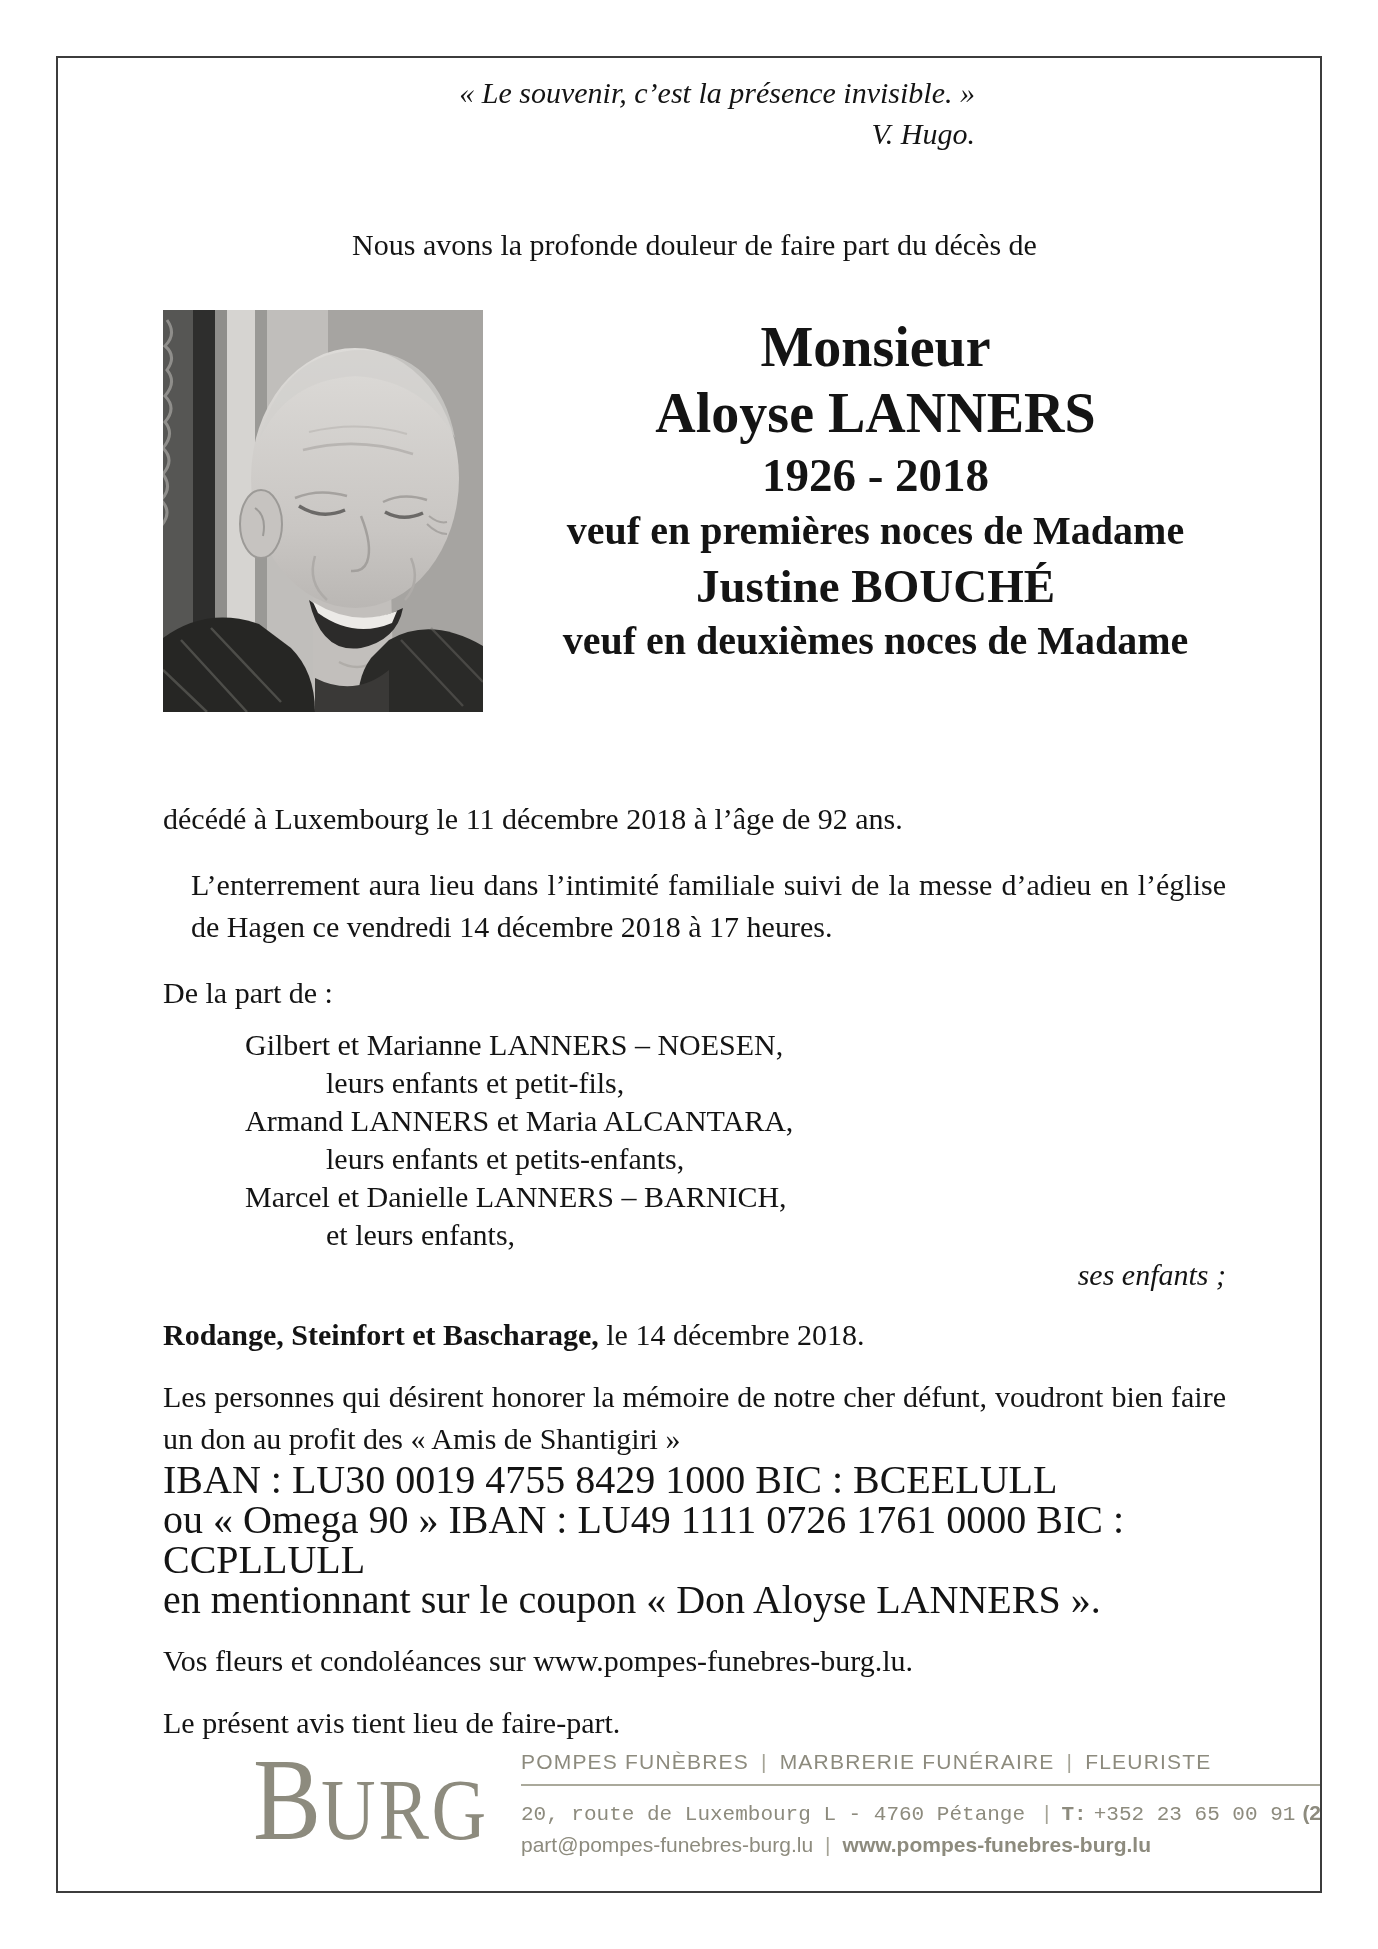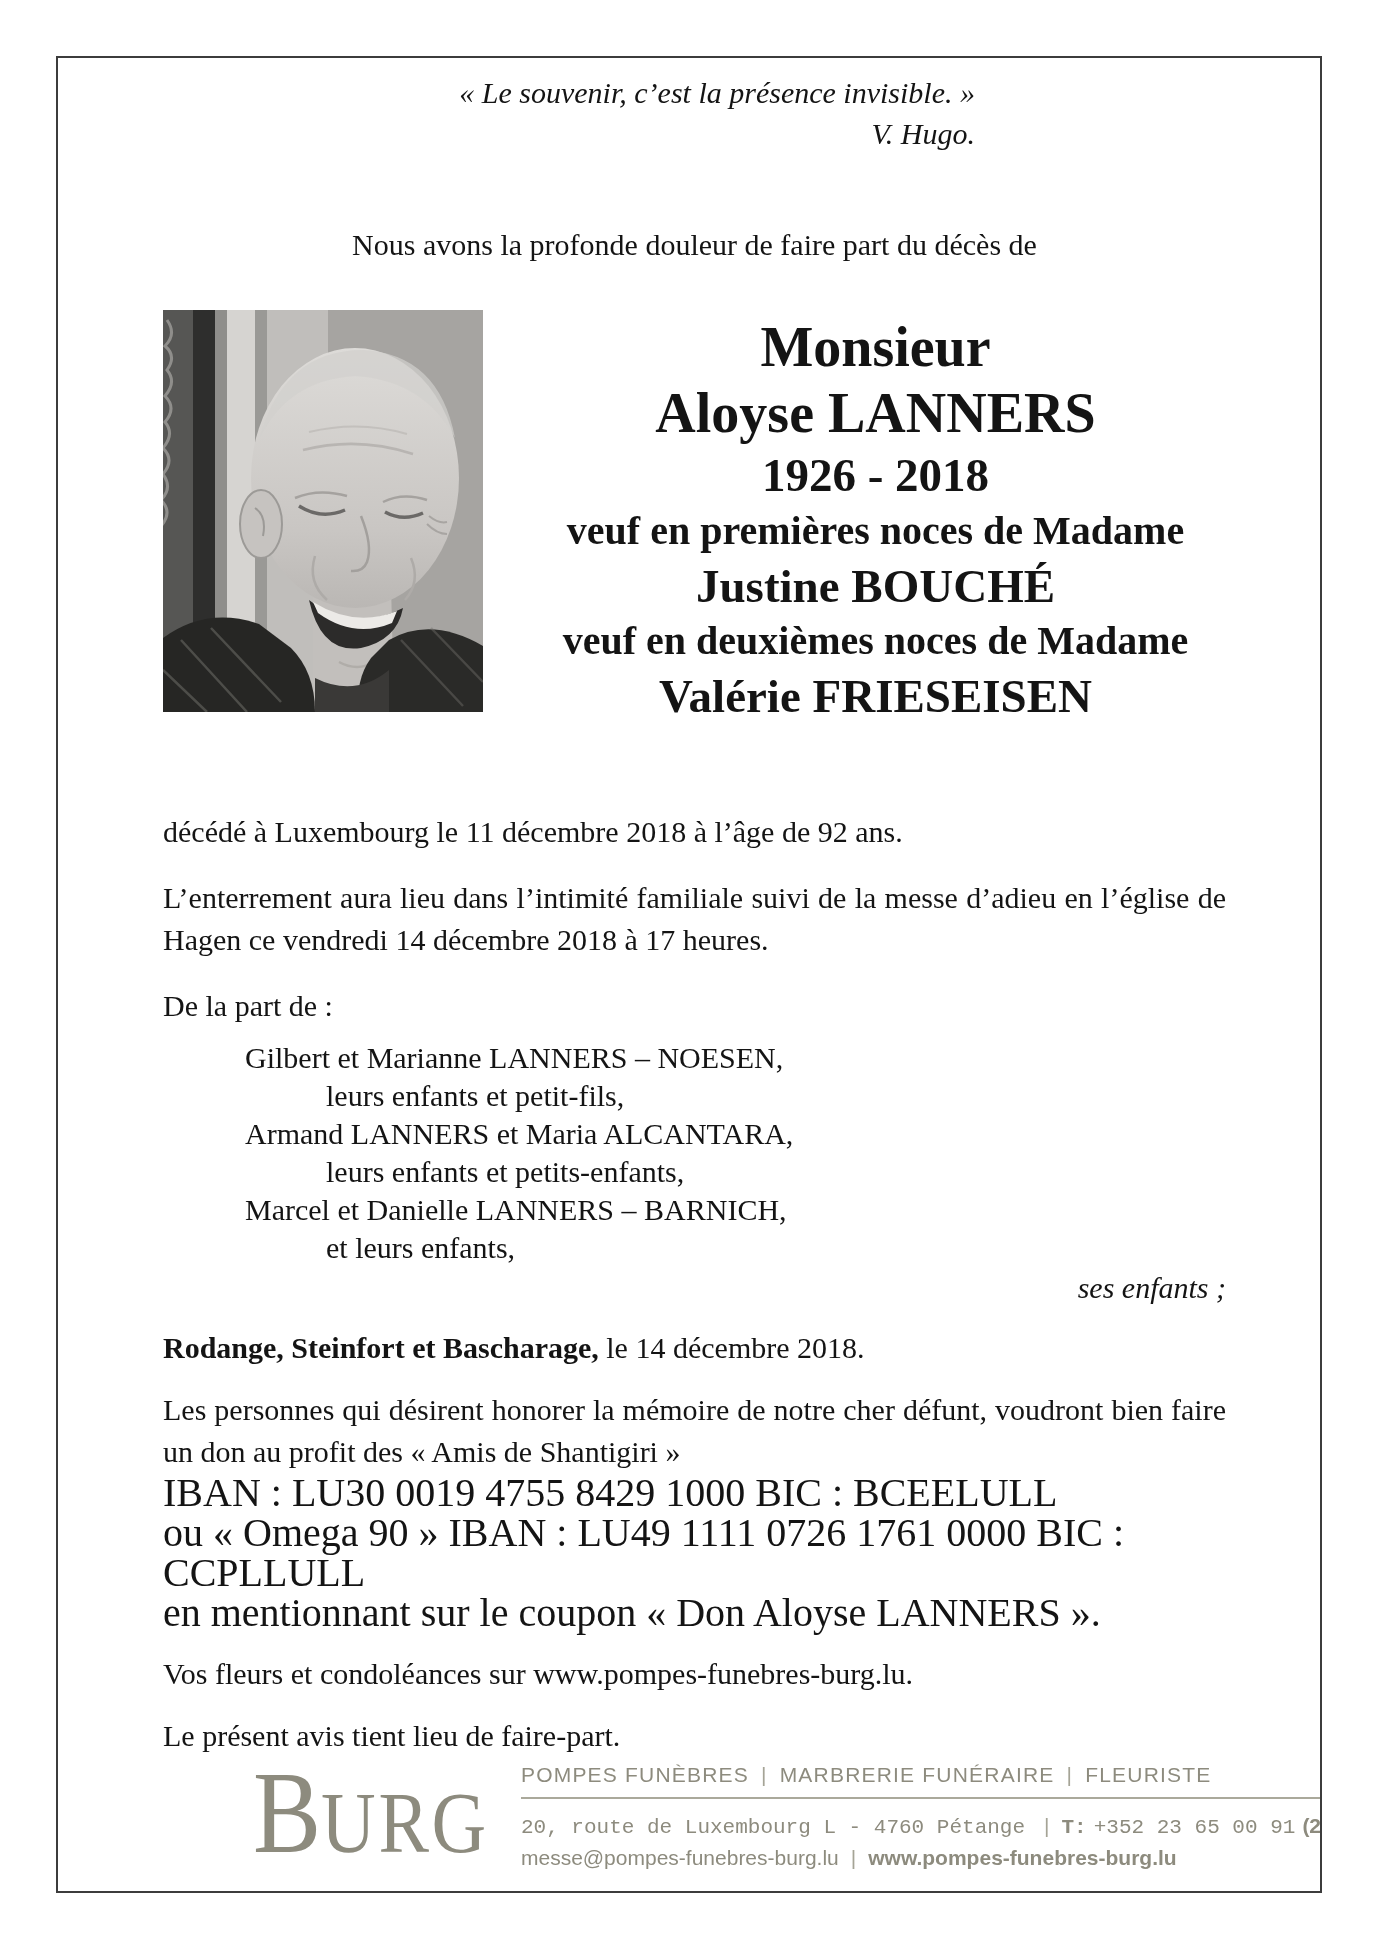--- a/index.html
+++ b/index.html
@@ -26,21 +26,21 @@
   .hero { margin-top:44px; display:flex; align-items:flex-start; }
   .photo { width:320px; height:402px; flex:0 0 320px; display:block; }
   .titles { flex:1 1 auto; text-align:center; font-weight:bold; padding-left:42px; padding-top:4px; }
   .t-big   { font-size:56px; line-height:66px; }
   .t-years { font-size:47px; line-height:59px; }
   .t-note  { font-size:40px; line-height:52px; }
   .t-name  { font-size:47px; line-height:58px; }
   
   .para { font-size:30px; line-height:42px; }
   .p-death   { margin-top:86px; }
-  .p-funeral { margin-top:24px; text-align:justify; }
+  .p-funeral { margin-top:24px; text-align:justify;margin-left:28px; }
   .p-behalf  { margin-top:24px; }
   .family { margin-top:12px; font-size:30px; line-height:38px; }
   .ind-1 { padding-left:82px; }
   .ind-2 { padding-left:163px; }
   .children-note { font-size:30px; line-height:38px; font-style:italic; text-align:right; margin-top:2px; }
   .families-note { margin-top:4px; }
   .dateline { margin-top:20px; }
   .p-donation { margin-top:20px; text-align:justify; }
   .iban-line { font-size:40px; line-height:40px; }
   .p-condolences { margin-top:20px; }
@@ -129,21 +129,20 @@
         <path d="M152 368 Q192 388 226 360 L226 402 L152 402 Z" fill="#3a3937"></path>
       </svg>
 
       <div class="titles">
         <div class="t-big">Monsieur</div>
         <div class="t-big">Aloyse LANNERS</div>
         <div class="t-years">1926 - 2018</div>
         <div class="t-note">veuf en premières noces de Madame</div>
         <div class="t-name">Justine BOUCHÉ</div>
         <div class="t-note">veuf en deuxièmes noces de Madame</div>
-        <div class="t-name">Valérie FRIESEISEN</div>
       </div>
     </div>
 
     <div class="para p-death">décédé à Luxembourg le 11 décembre 2018 à l’âge de 92 ans.</div>
     <div class="para p-funeral">L’enterrement aura lieu dans l’intimité familiale suivi de la messe d’adieu en l’église de Hagen ce vendredi 14 décembre 2018 à 17 heures.</div>
     <div class="para p-behalf">De la part de :</div>
 
     <div class="family">
       <div class="ind-1">Gilbert et Marianne LANNERS – NOESEN,</div>
       <div class="ind-2">leurs enfants et petit-fils,</div>
@@ -171,19 +170,19 @@
       </div>
       <div class="footer-info">
         <div class="services">
           <span>POMPES FUNÈBRES</span><span class="fsep">|</span><span>MARBRERIE FUNÉRAIRE</span><span class="fsep">|</span><span>FLEURISTE</span>
         </div>
         <hr class="footer-divider">
         <div class="faddress">
           <span class="sp-r">20, route de Luxembourg  L - 4760 Pétange</span><span class="fsep">|</span><span class="fb sp-r">T:</span><span class="sp-r">+352 23 65 00 91</span><span class="fb">(24h/7j)</span>
         </div>
         <div class="fcontact">
-          <span>messe@pompes-funebres-burg.lu</span><span class="fsep">|</span><span class="fb">www.pompes-funebres-burg.lu</span>
+          <span>part@pompes-funebres-burg.lu</span><span class="fsep">|</span><span class="fb">www.pompes-funebres-burg.lu</span>
         </div>
       </div>
     </div>
 
   </div>
 </div>
 
 </body></html>

